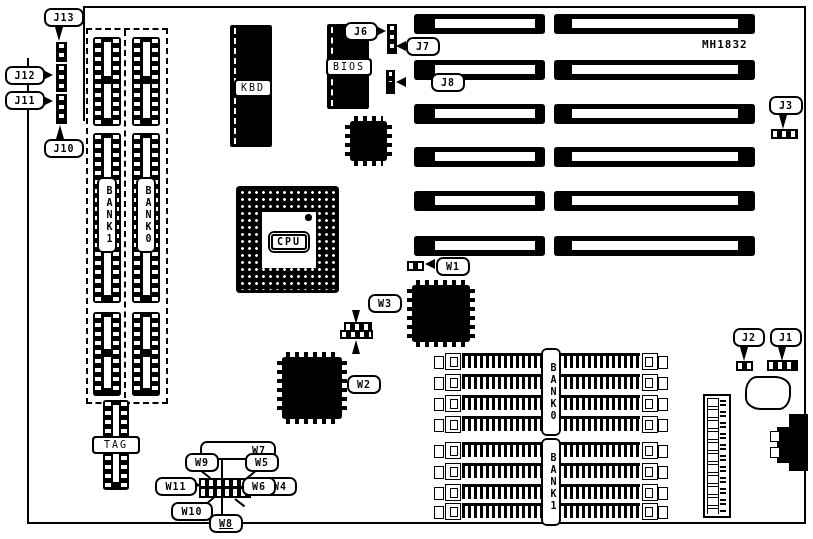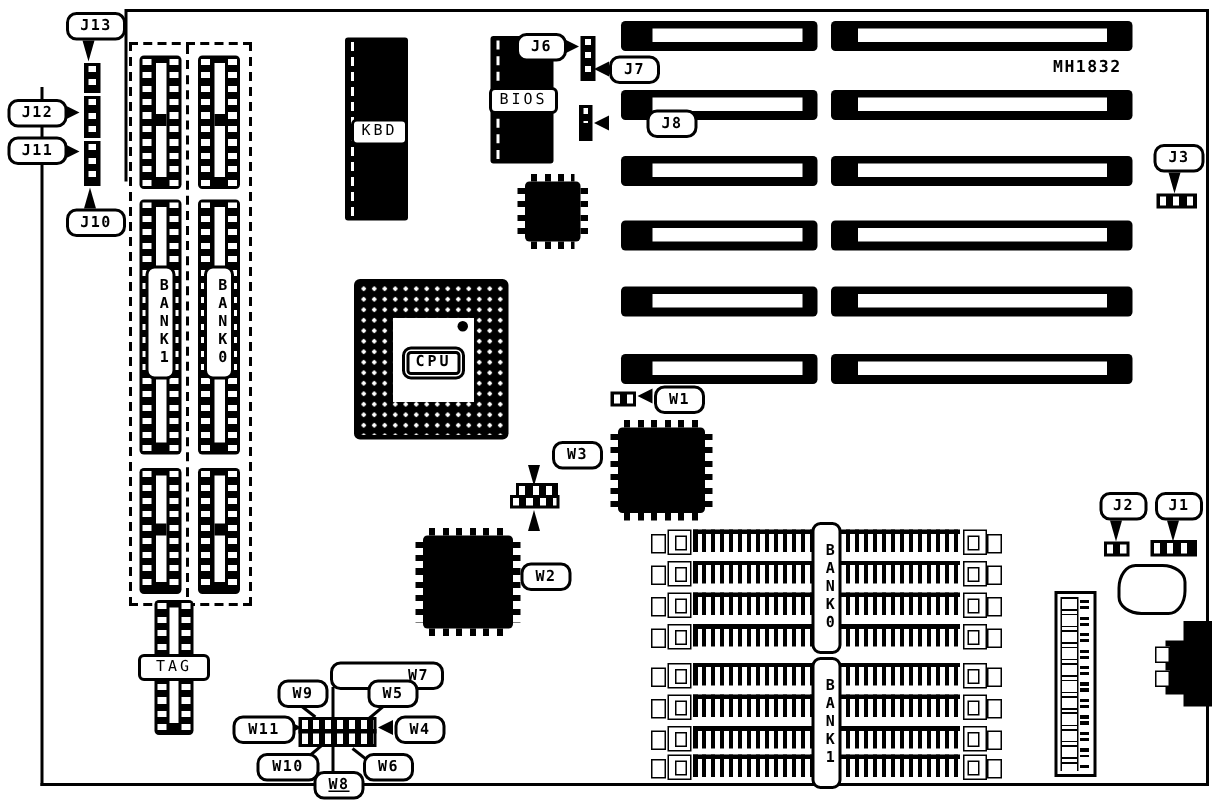--- a/index.html
+++ b/index.html
@@ -259,35 +259,35 @@
   <div class="jmp" style="left:340px;top:330px;width:33px;height:9px;">
       <i class="ph"></i>
     </div>
   <div class="tri tri-u" style="left:352px;top:340px;"></div>
   <div class="co" style="left:347px;top:375px;width:26px;">W2</div>
 
   <div class="wblk" style="left:199px;top:478px;width:52px;height:20px;">
       <i class="grid"></i>
       <i class="mid"></i>
     </div>
-  <div class="co" style="left:220px;top:441px;width:26px;padding-left:44px;">W7</div>
+  <div class="co" style="left:200px;top:441px;width:26px;padding-left:44px;">W7</div>
   <div class="ln" style="left:221px;top:458px;width:2px;height:20px;"></div>
   <div class="co" style="left:185px;top:453px;width:26px;">W9</div>
   <div class="ln" style="left:200px;top:469px;width:13px;transform:rotate(38deg);"></div>
   <div class="co" style="left:245px;top:453px;width:26px;">W5</div>
   <div class="ln" style="left:246px;top:478px;width:13px;transform:rotate(-40deg);"></div>
   <div class="co" style="left:155px;top:477px;width:34px;">W11</div>
   <div class="tri tri-r" style="left:191px;top:480px;"></div>
   <div class="co" style="left:263px;top:477px;width:26px;">W4</div>
   <div class="tri tri-l" style="left:252px;top:480px;"></div>
   <div class="co" style="left:171px;top:502px;width:34px;">W10</div>
   <div class="ln" style="left:205px;top:504px;width:12px;transform:rotate(-40deg);"></div>
   <div class="co" style="left:209px;top:514px;width:26px;text-decoration:underline;">W8</div>
   <div class="ln" style="left:221px;top:498px;width:2px;height:16px;"></div>
-  <div class="co" style="left:242px;top:502px;width:26px;">W6</div>
+  <div class="co" style="left:242px;top:477px;width:26px;">W6</div>
   <div class="ln" style="left:235px;top:498px;width:12px;transform:rotate(38deg);"></div>
 
   <div class="socket" style="top:352px;">
       <i class="clip1" style="left:0;"></i>
       <i class="clip2" style="left:11px;">
         <i style="right:2px;"></i>
       </i>
       <i class="sstrip"></i>
       <i class="clip2" style="left:208px;">
         <i style="left:2px;"></i>

